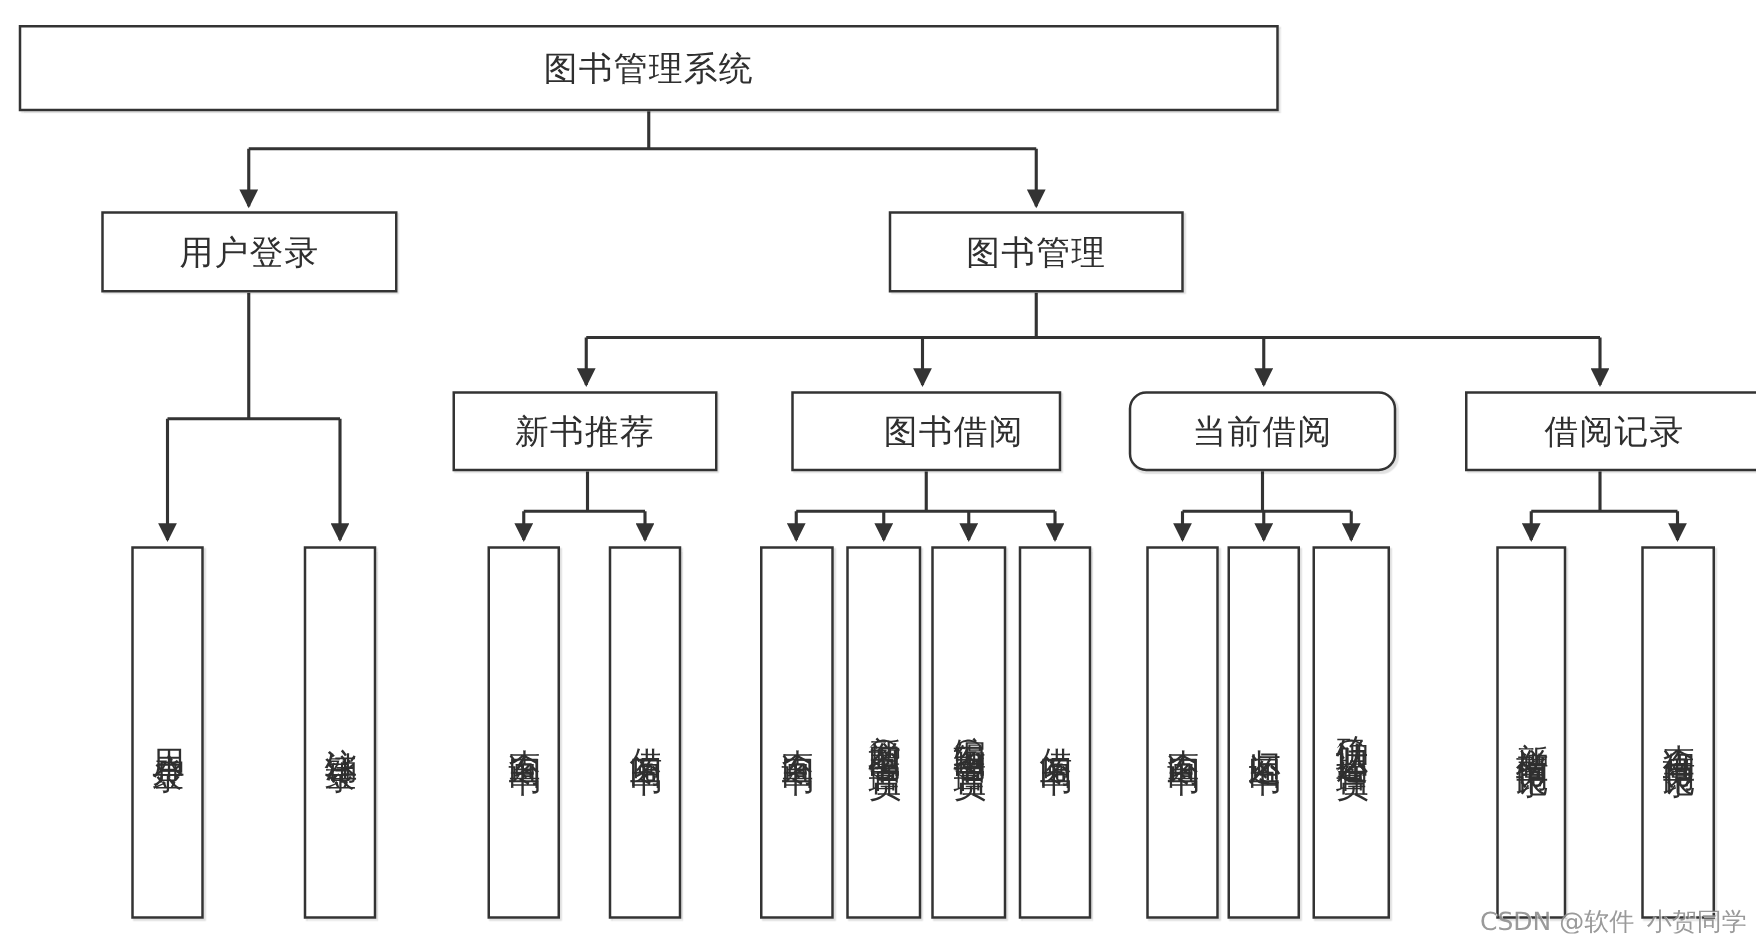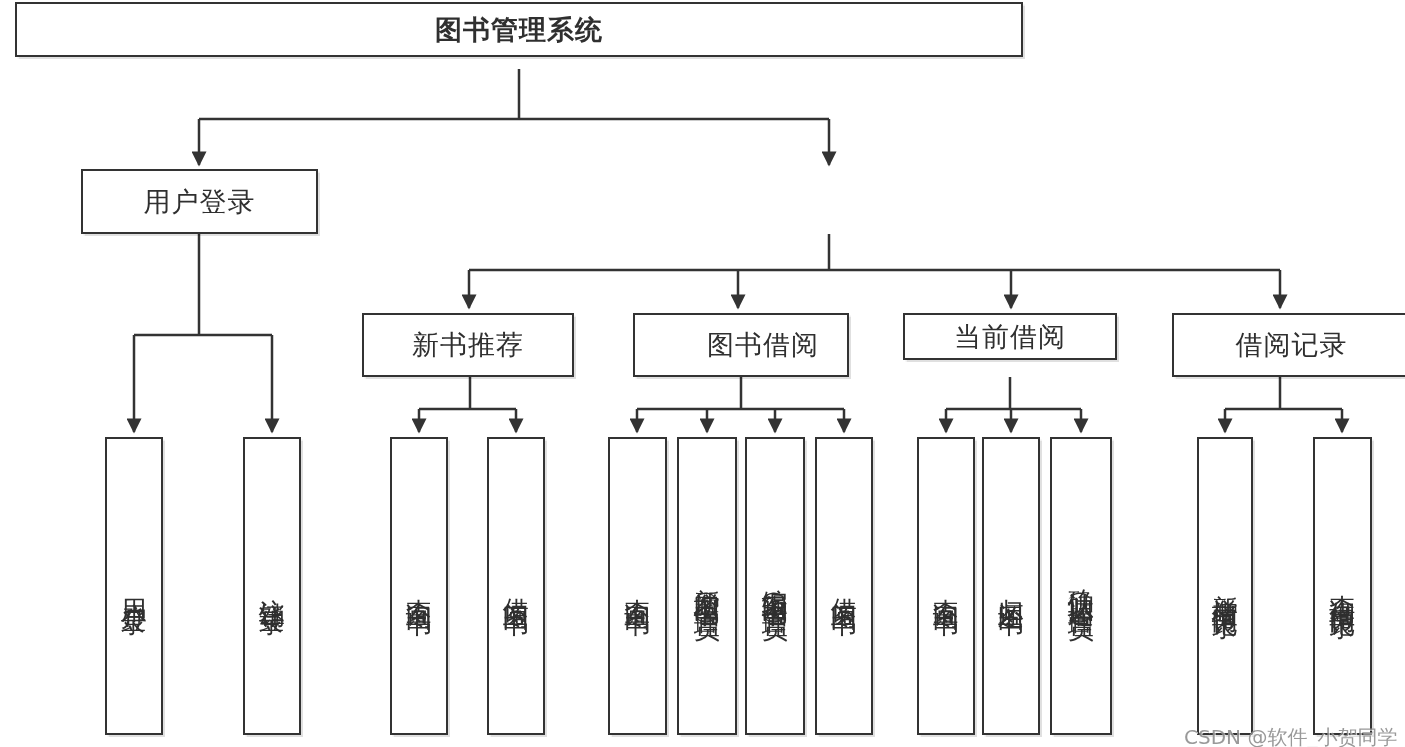--- a/index.html
+++ b/index.html
@@ -101,27 +101,28 @@
     <path class="wire" d="M1010,377 V409 M946,409 H1081"></path>
     <line class="wire" x1="946" y1="409" x2="946" y2="432" marker-end="url(#arw)"></line>
     <line class="wire" x1="1011" y1="409" x2="1011" y2="432" marker-end="url(#arw)"></line>
     <line class="wire" x1="1081" y1="409" x2="1081" y2="432" marker-end="url(#arw)"></line>
 
     <path class="wire" d="M1280,377 V409 M1225,409 H1342"></path>
     <line class="wire" x1="1225" y1="409" x2="1225" y2="432" marker-end="url(#arw)"></line>
     <line class="wire" x1="1342" y1="409" x2="1342" y2="432" marker-end="url(#arw)"></line>
   </svg>
 
-  <div class="box hbox" style="left:15px;top:2px;width:1008px;height:55px;font-weight:bold;">图书管理系统</div>
+  <div class="box hbox" style="left:15px;top:20px;width:1008px;height:69px;">图书管理系统</div>
 
   <div class="box hbox" style="left:81px;top:169px;width:237px;height:65px;">用户登录</div>
+  <div class="box hbox" style="left:711px;top:169px;width:236px;height:65px;">图书管理</div>
 
   <div class="box hbox" style="left:362px;top:313px;width:212px;height:64px;">新书推荐</div>
   <div class="box hbox" style="left:633px;top:313px;width:216px;height:64px;padding-left:44px;">图书借阅</div>
-  <div class="box hbox" style="left:903px;top:313px;width:214px;height:47px;">当前借阅</div>
+  <div class="box hbox" style="left:903px;top:313px;width:214px;height:64px;border-radius:14px;">当前借阅</div>
   <div class="box hbox" style="left:1172px;top:313px;width:239px;height:64px;">借阅记录</div>
 
   <div class="box vbox" style="left:105px;top:437px;width:58px;height:298px;">
     <span>用户登录</span>
   </div>
   <div class="box vbox" style="left:243px;top:437px;width:58px;height:298px;">
     <span>注销登录</span>
   </div>
 
   <div class="box vbox" style="left:390px;top:437px;width:58px;height:298px;">

